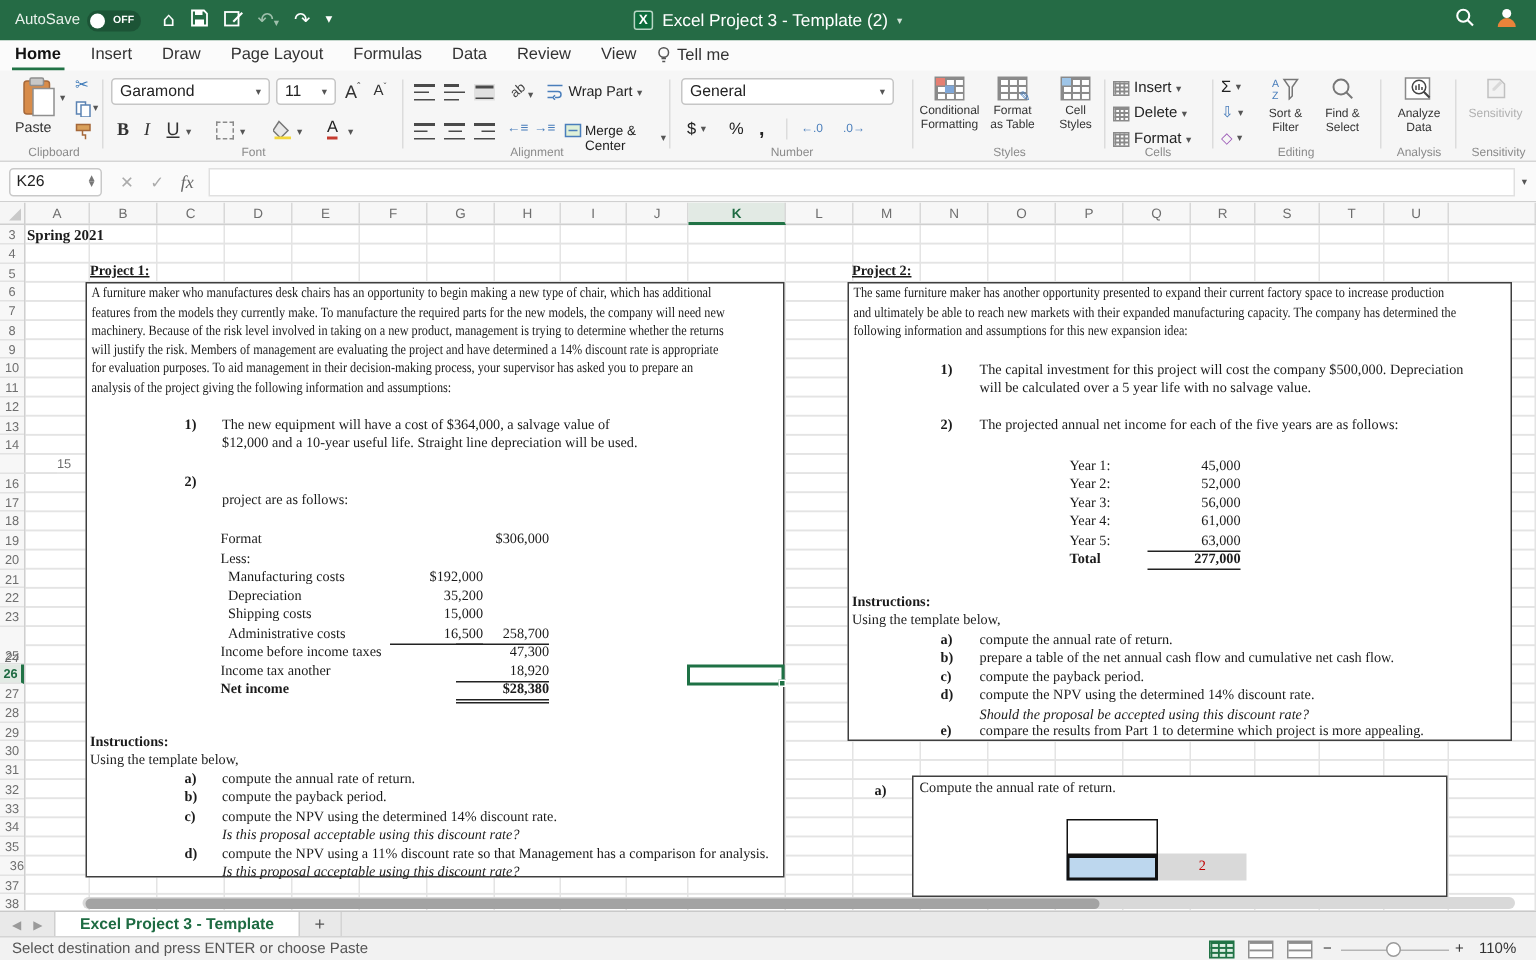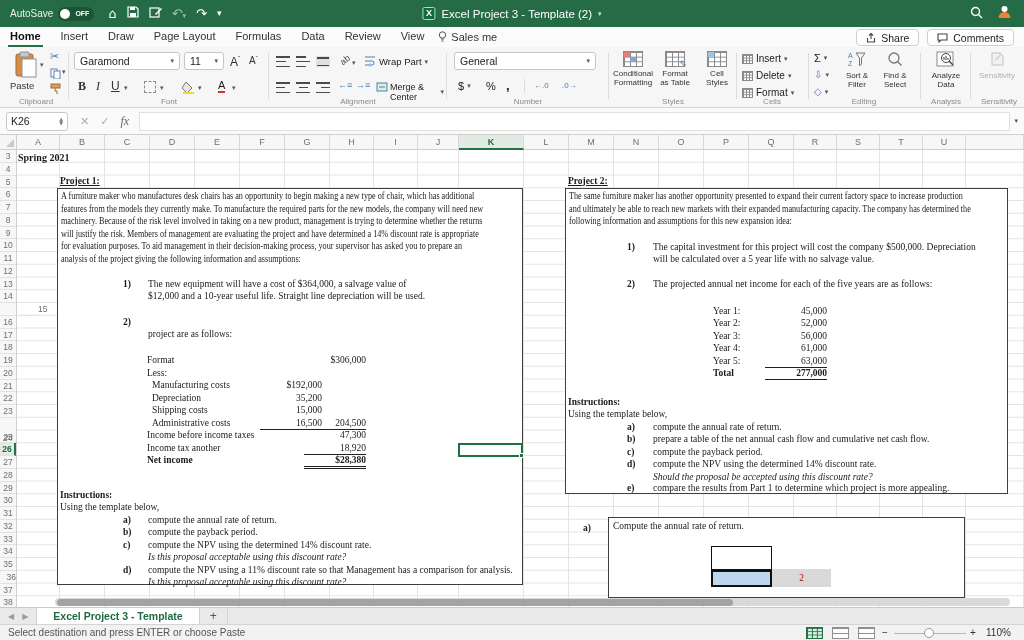--- a/index.html
+++ b/index.html
@@ -175,36 +175,21 @@
     <div class="mtab">Page Layout</div>
     <div class="mtab">Formulas</div>
     <div class="mtab">Data</div>
     <div class="mtab">Review</div>
     <div class="mtab">View</div>
     <div class="tellme">
       <svg width="9" height="12" viewBox="0 0 9 12">
           <circle cx="4.5" cy="4" r="3.2" fill="none" stroke="#555" stroke-width="1"></circle>
           <path d="M3 8h3M3.5 10h2" stroke="#555" stroke-width="1"></path>
         </svg>
-      <span>Sales me</span>
-    </div>
-  </div>
-  <div class="trbtns">
-    <div class="trbtn">
-      <svg width="10" height="10" viewBox="0 0 10 10">
-          <path d="M5 6V1M3 2.5L5 .5l2 2" fill="none" stroke="#444" stroke-width="1.1"></path>
-          <path d="M1.5 5v4h7V5" fill="none" stroke="#444" stroke-width="1.1"></path>
-        </svg>
-      <span>Share</span>
-    </div>
-    <div class="trbtn">
-      <svg width="11" height="10" viewBox="0 0 11 10">
-          <path d="M1 1h9v6H4L2 9V7H1z" fill="none" stroke="#444" stroke-width="1.1"></path>
-        </svg>
-      <span>Comments</span>
+      <span>Tell me</span>
     </div>
   </div>
 
   <div class="ribbon">
 
     <div class="rg" style="left:6px;width:60px">
       <div style="position:absolute;left:8px;top:4px">
         <svg width="24" height="28" viewBox="0 0 24 28">
             <rect x="2" y="3" width="17" height="22" rx="2" fill="#d88c4a" stroke="#a5683a"></rect>
             <rect x="6" y="1" width="9" height="5" rx="1" fill="#c8c8c8" stroke="#8f8f8f"></rect>
@@ -545,21 +530,21 @@
         <div class="amt" style="left:304px;top:205px">$306,000</div>
         <div class="tl" style="left:147px;top:217.5px">Less:</div>
         <div class="tl" style="left:152px;top:230px">Manufacturing costs</div>
         <div class="amt" style="left:260px;top:230px">$192,000</div>
         <div class="tl" style="left:152px;top:242.5px">Depreciation</div>
         <div class="amt" style="left:260px;top:242.5px">35,200</div>
         <div class="tl" style="left:152px;top:255px">Shipping costs</div>
         <div class="amt" style="left:260px;top:255px">15,000</div>
         <div class="tl" style="left:152px;top:267.5px">Administrative costs</div>
         <div class="amt ul" style="left:260px;top:267.5px">16,500</div>
-        <div class="amt ul" style="left:304px;top:267.5px">204,500</div>
+        <div class="amt ul" style="left:304px;top:267.5px">258,700</div>
         <div class="tl" style="left:147px;top:280px">Income before income taxes</div>
         <div class="amt" style="left:304px;top:280px">47,300</div>
         <div class="tl" style="left:147px;top:292.5px">Income tax another</div>
         <div class="amt ul" style="left:304px;top:292.5px">18,920</div>
         <div class="tl b" style="left:147px;top:305px">Net income</div>
         <div class="amt b dul" style="left:304px;top:305px">$28,380</div>
 
         <div class="tl b" style="left:60px;top:339.5px">Instructions:</div>
         <div class="tl" style="left:60px;top:352px">Using the template below,</div>
         <div class="tl b" style="left:123px;top:364.5px">a)</div>

